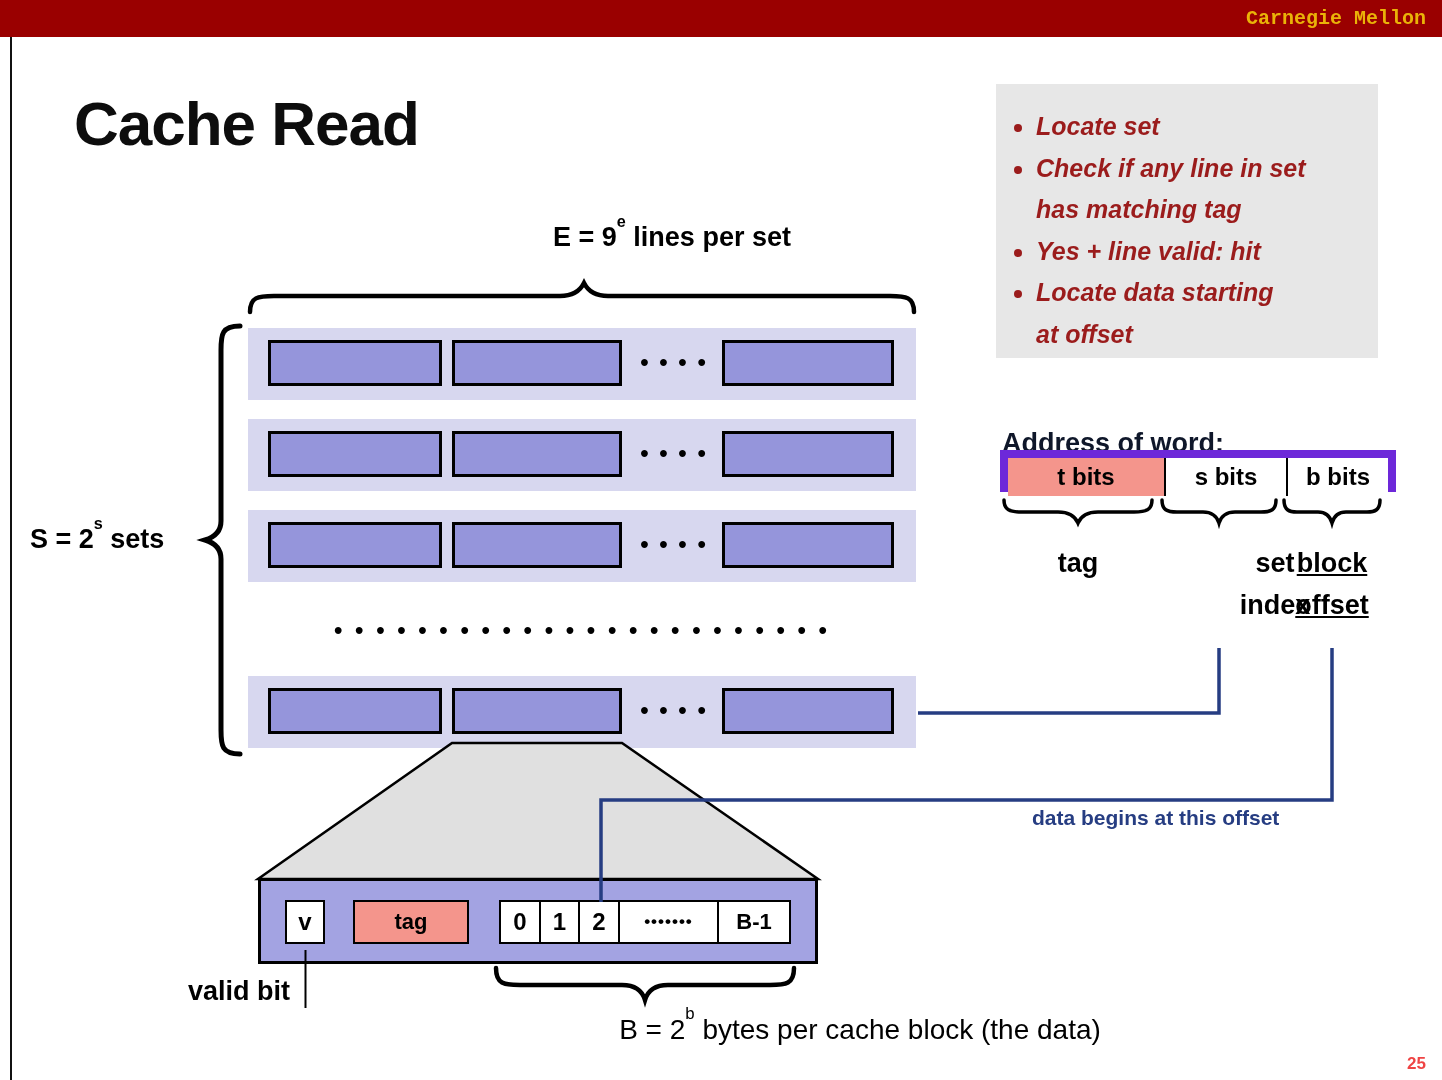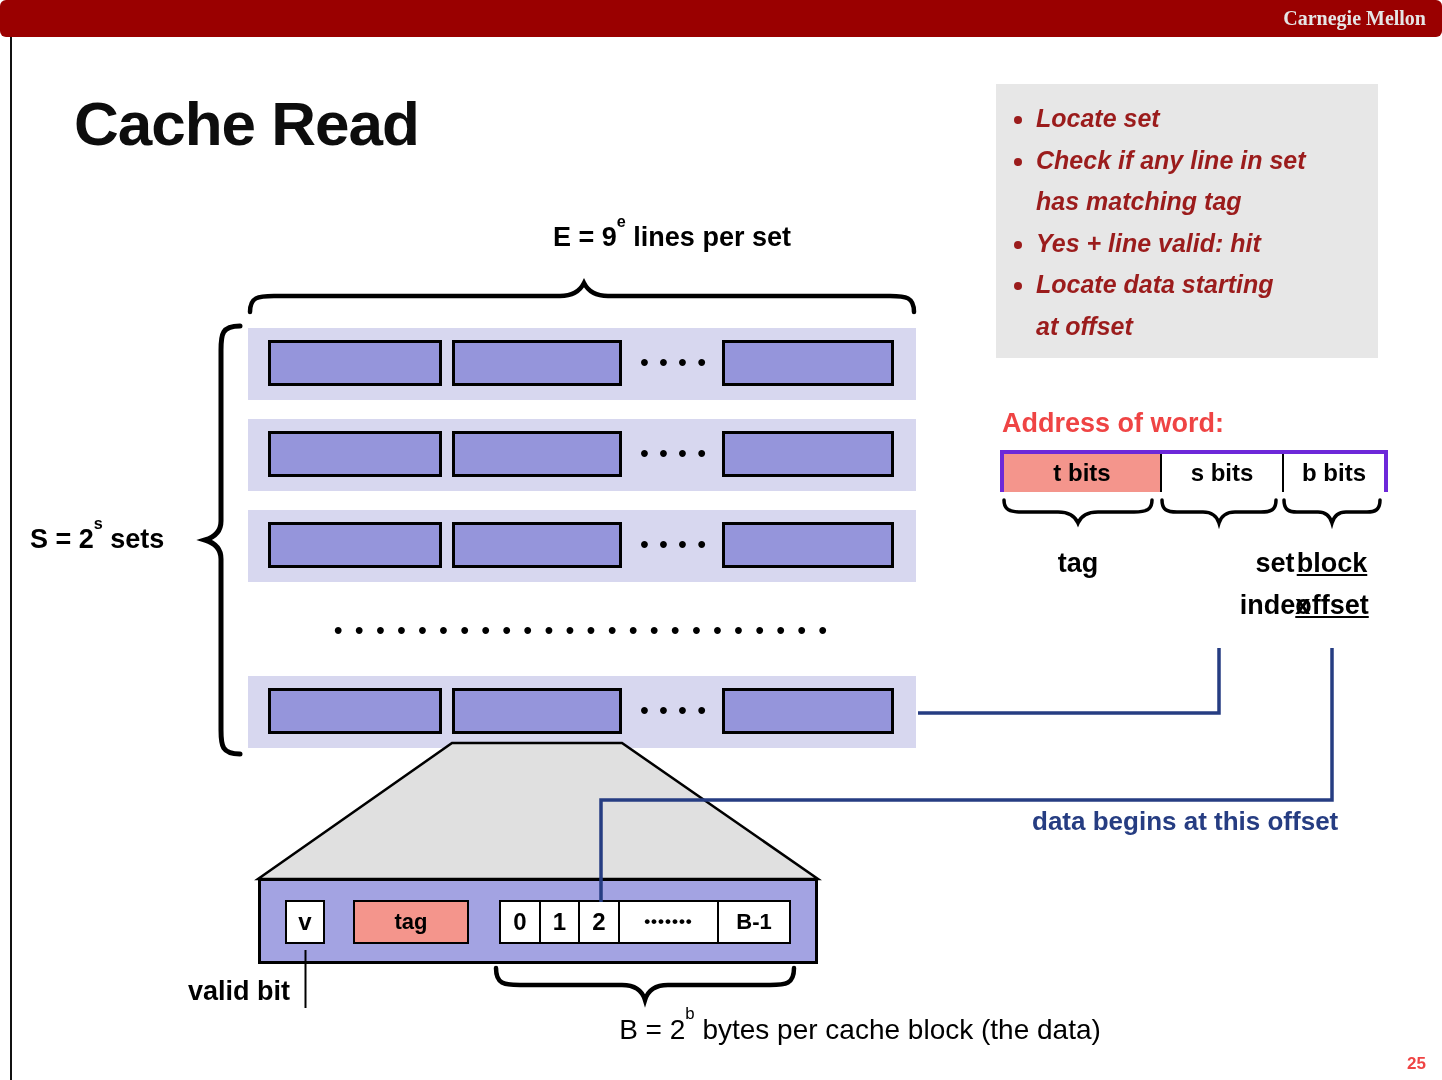--- a/index.html
+++ b/index.html
@@ -1,28 +1,28 @@
 <!DOCTYPE html>
 <html><head>
 <meta charset="utf-8">
 <style>
   * { margin:0; padding:0; box-sizing:border-box; }
   body { background:#ffffff; font-family:"Liberation Sans","DejaVu Sans",sans-serif; }
   .slide { position:relative; width:1442px; height:1080px; background:#fff; overflow:hidden; }
 
   .header { position:absolute; left:0; top:0; width:1442px; height:37px; background:#9A0000;
-            color:#e5e5e5; font-family:Liberation Serif, serif; font-weight:700;
-            font-size:20px; line-height:37px; text-align:right; padding-right:16px;border-radius:6px; }
+            color:#eab308; font-family:Liberation Mono, monospace; font-weight:700;
+            font-size:20px; line-height:37px; text-align:right; padding-right:16px; }
   .left-line { position:absolute; left:10px; top:37px; width:2px; height:1043px; background:#111; }
 
   .title { position:absolute; left:74px; top:88px; font-size:62px; font-weight:700;
            letter-spacing:-1px; color:#0d0d0d; }
 
   .bullet-panel { position:absolute; left:996px; top:84px; width:382px; height:274px;
-                  background:#E7E7E7; padding:14px 10px 10px 18px; }
+                  background:#E7E7E7; padding:22px 10px 10px 18px; }
   .bullet-panel ul { list-style:disc; margin:0; padding-left:22px; }
   .bullet-panel li { color:#9B1C1C; font-size:25px; font-weight:700; font-style:italic;
                      line-height:1.66; max-width:286px; }
   .bullet-panel li.wrap-early { max-width:238px; }
 
   .e-label { position:absolute; left:502px; top:222px; width:340px; text-align:center;
              font-size:27px; font-weight:700; color:#000; }
   .s-label { position:absolute; left:30px; top:524px; font-size:27px; font-weight:700; color:#000; }
   sup.sp { font-size:60%; position:relative; top:-0.55em; line-height:0; }
 
@@ -30,37 +30,37 @@
 
   .set-row { position:absolute; left:248px; width:668px; height:72px; background:#D7D7EF; }
   .line-rect { position:absolute; top:12px; height:46px; background:#9595DB; border:3px solid #000; }
   .r1 { left:20px; width:174px; } .r2 { left:204px; width:170px; } .r3 { left:474px; width:172px; }
   .row-dots { position:absolute; left:378px; width:96px; top:12px; height:46px; line-height:44px;
               text-align:center; font-size:24px; font-weight:700; letter-spacing:2px; color:#000; }
   .sets-ellipsis { position:absolute; left:252px; width:660px; top:608px; height:44px;
                    line-height:44px; text-align:center; font-size:24px; font-weight:700;
                    letter-spacing:3px; color:#000; white-space:nowrap; }
 
-  .addr-heading { position:absolute; left:1002px; top:408px; font-size:27px; font-weight:700; color:#ef4444; }
+  .addr-heading { position:absolute; left:1002px; top:428px; font-size:27px; font-weight:700; color:#0f172a; }
   .addr-table { position:absolute; left:1000px; top:450px; height:42px; display:flex;
-                border:4px solid #6d28d9; background:#fff; }
+                border:8px solid #6d28d9; background:#fff; }
   .addr-cell { height:38px; line-height:38px; text-align:center; font-size:24px; font-weight:700;
                color:#000; border-left:2px solid #000; background:#fff; }
   .addr-cell:first-child { border-left:none; }
   .addr-cell.tbits { width:156px; background:#F4958C; }
   .addr-cell.sbits { width:122px; }
   .addr-cell.bbits { width:102px;text-align:center; }
 
   .addr-label { position:absolute; top:542px; text-align:center; font-size:27px; font-weight:700;
                 color:#000; line-height:42px; }
   .lbl-tag { left:1002px; width:152px; }
   .lbl-set { left:1216px; width:118px;text-align:center; }
   .lbl-blk { left:1268px; width:128px;text-decoration:underline; }
 
-  .data-begins { position:absolute; left:1032px; top:806px; width:310px; font-size:26px;
+  .data-begins { position:absolute; left:1032px; top:806px; width:310px; font-size:21px;
                  font-weight:700; color:#263D82; }
 
   .line-detail { position:absolute; left:258px; top:878px; width:560px; height:86px;
                  background:#A3A3E2; border:3.5px solid #000; }
   .v-box { position:absolute; left:24px; top:19px; width:40px; height:44px; background:#fff;
            border:2.5px solid #000; text-align:center; line-height:39px; font-size:24px; font-weight:700; }
   .tag-box { position:absolute; left:92px; top:19px; width:116px; height:44px; background:#F4958C;
              border:2.5px solid #000; text-align:center; line-height:39px; font-size:22px; font-weight:700; }
   .bytes { position:absolute; left:238px; top:19px; height:44px; display:flex; }
   .byte-cell { width:42px; height:44px; background:#fff; border:2.5px solid #000; margin-left:-2.5px;

